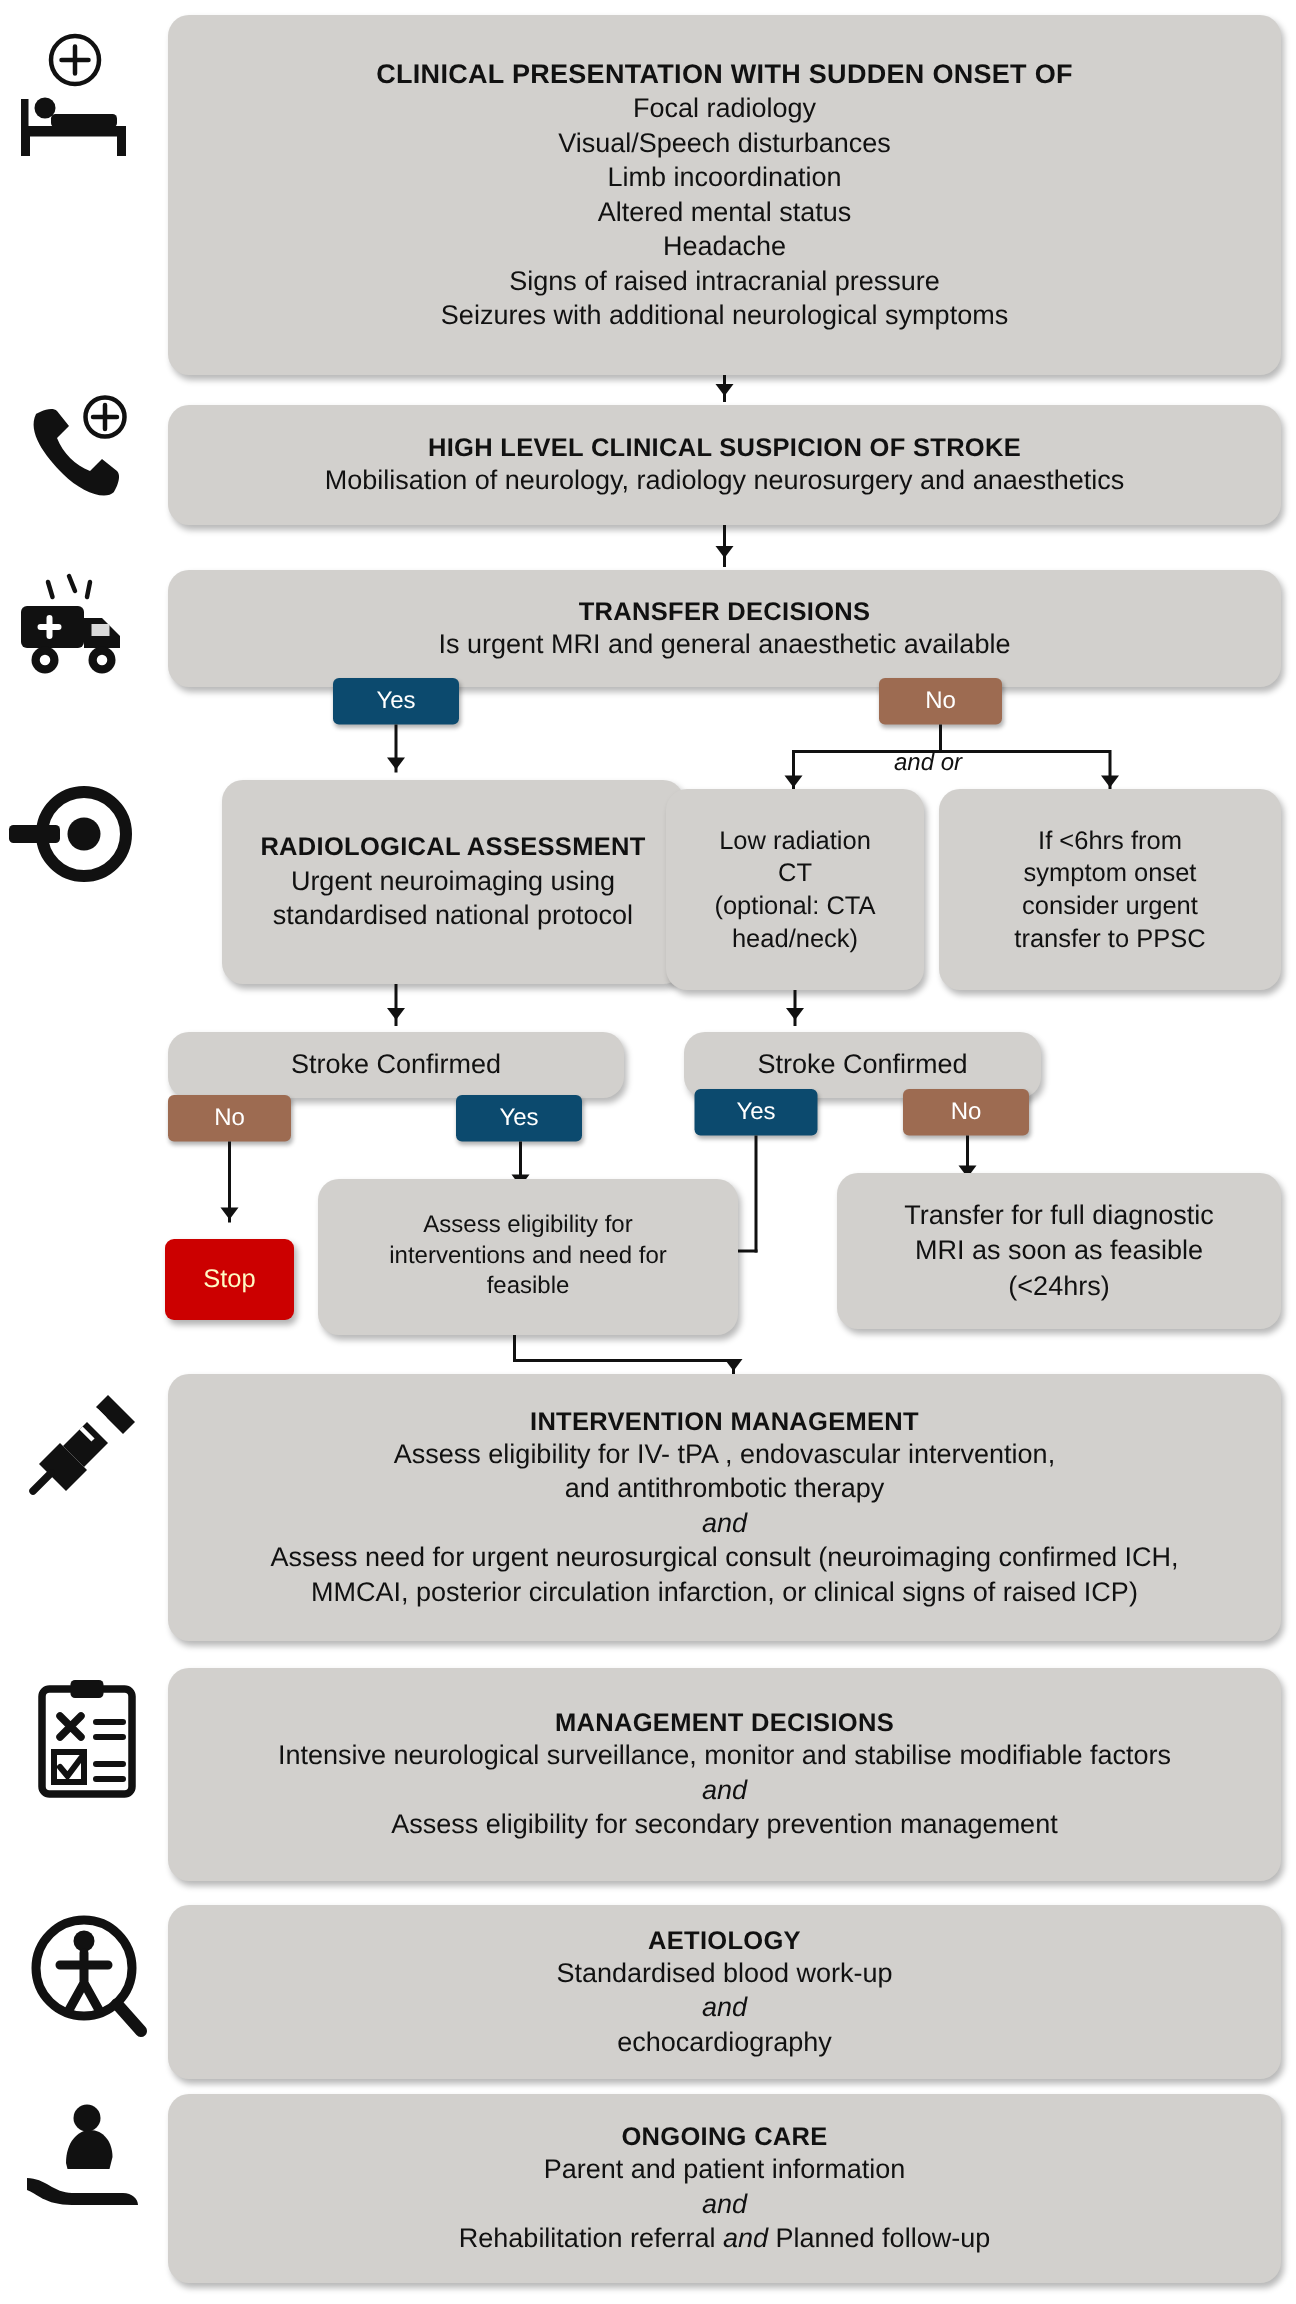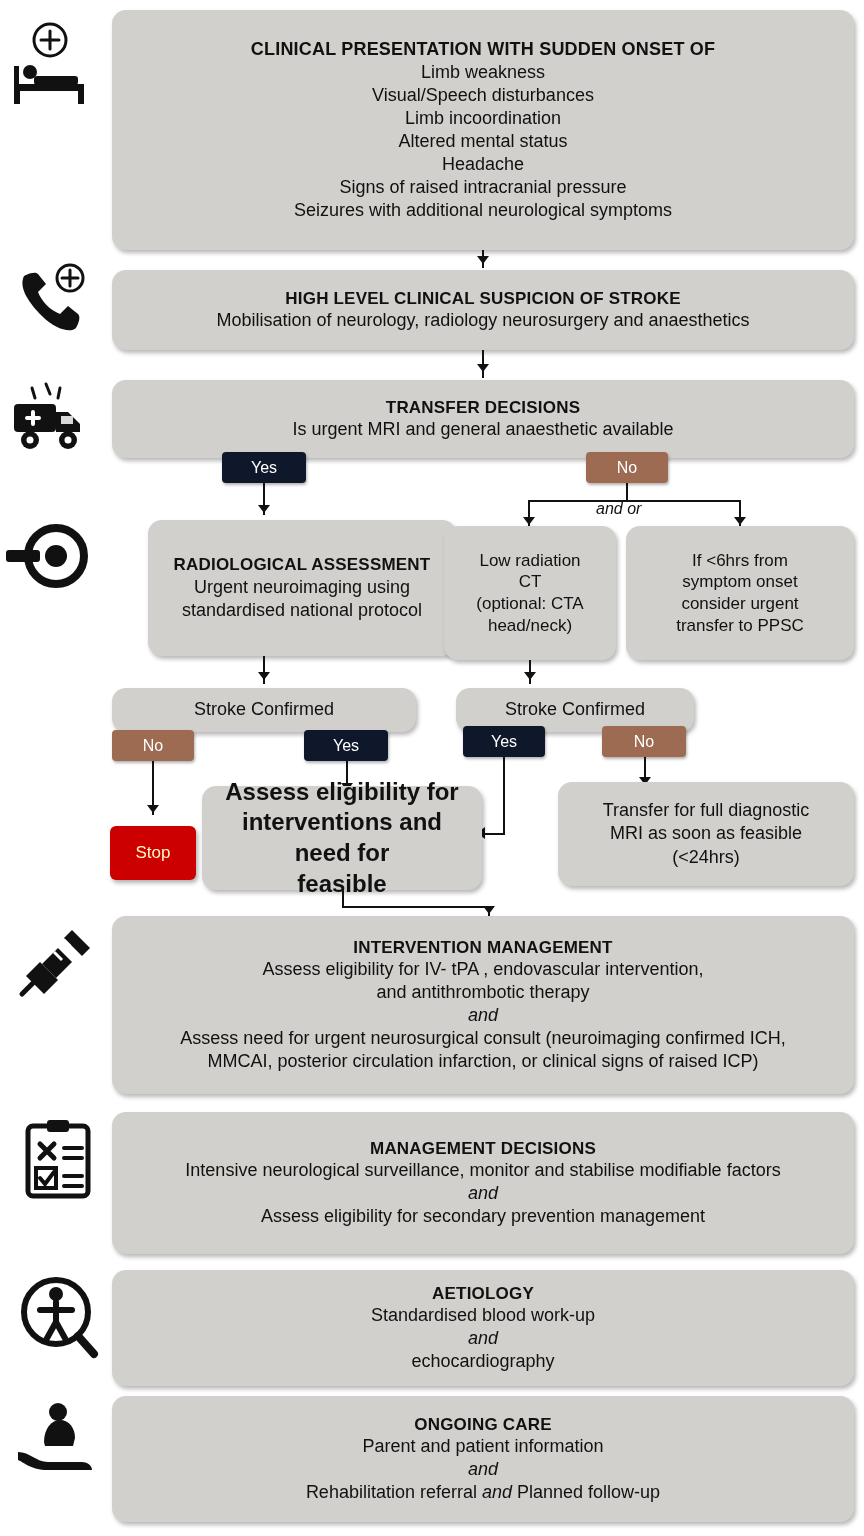--- a/index.html
+++ b/index.html
@@ -49,21 +49,21 @@
     position: absolute;
     border-radius: 4px;
     color: #ffffff;
     display: flex;
     align-items: center;
     justify-content: center;
     font-size: 16px;
     box-shadow: 1px 2px 3px rgba(0,0,0,0.3);
     box-sizing: border-box;
   }
-  .chip.yes { background: #0f172a; }
+  .chip.yes { background: #0c4a6e; }
   .chip.no  { background: #9d6b51; }
 
   .stop {
     position: absolute;
     background: #cc0000;
     color: #fef9c3;
     border-radius: 6px;
     display: flex;
     align-items: center;
     justify-content: center;
@@ -185,21 +185,21 @@
   <div class="icon" style="left:14px; top:1398px; width:88px; height:80px;">
     <svg viewBox="0 0 88 80" width="88" height="80" aria-hidden="true">
       <circle cx="44" cy="14" r="9" fill="#111"></circle>
       <path d="M30 44 c0,-14 8,-22 16,-22 c9,0 15,8 15,18 l-2,8 h-28 z" fill="#111"></path>
       <path d="M4 54 c12,0 18,10 30,10 h34 c6,0 10,4 10,8 H34 C16,72 10,64 4,62 z" fill="#111"></path>
     </svg>
   </div>
 
   <div class="box" style="left:112px; top:10px; width:742px; height:240px; font-size:18px;">
     <span class="ttl" style="font-size:18px;">CLINICAL PRESENTATION WITH SUDDEN ONSET OF</span>
-    <span class="ln">Limb weakness</span>
+    <span class="ln">Focal radiology</span>
     <span class="ln">Visual/Speech disturbances</span>
     <span class="ln">Limb incoordination</span>
     <span class="ln">Altered mental status</span>
     <span class="ln">Headache</span>
     <span class="ln">Signs of raised intracranial pressure</span>
     <span class="ln">Seizures with additional neurological symptoms</span>
   </div>
 
   <div class="vline" style="left:482px; top:250px; height:18px;"></div>
   <div class="arrow" style="left:477px; top:256px;"></div>
@@ -277,21 +277,21 @@
   <div class="vline" style="left:346px; top:761px; height:32px;"></div>
   <div class="arrow" style="left:341px; top:783px;"></div>
 
   <div class="vline" style="left:503px; top:757px; height:78px;"></div>
   <div class="hline" style="left:481px; top:833px; width:24px;"></div>
   <div class="arrow-left" style="left:477px; top:827px;"></div>
 
   <div class="vline" style="left:644px; top:757px; height:30px;"></div>
   <div class="arrow" style="left:639px; top:777px;"></div>
 
-  <div class="box" style="left:202px; top:786px; width:280px; height:104px; font-size:24px;font-weight:bold;">
+  <div class="box" style="left:212px; top:786px; width:280px; height:104px; font-size:16px;">
     <span class="ln">Assess eligibility for</span>
     <span class="ln">interventions and need for</span>
     <span class="ln">feasible</span>
   </div>
 
   <div class="box" style="left:558px; top:782px; width:296px; height:104px; font-size:18px;">
     <span class="ln">Transfer for full diagnostic</span>
     <span class="ln">MRI as soon as feasible</span>
     <span class="ln">(&lt;24hrs)</span>
   </div>

